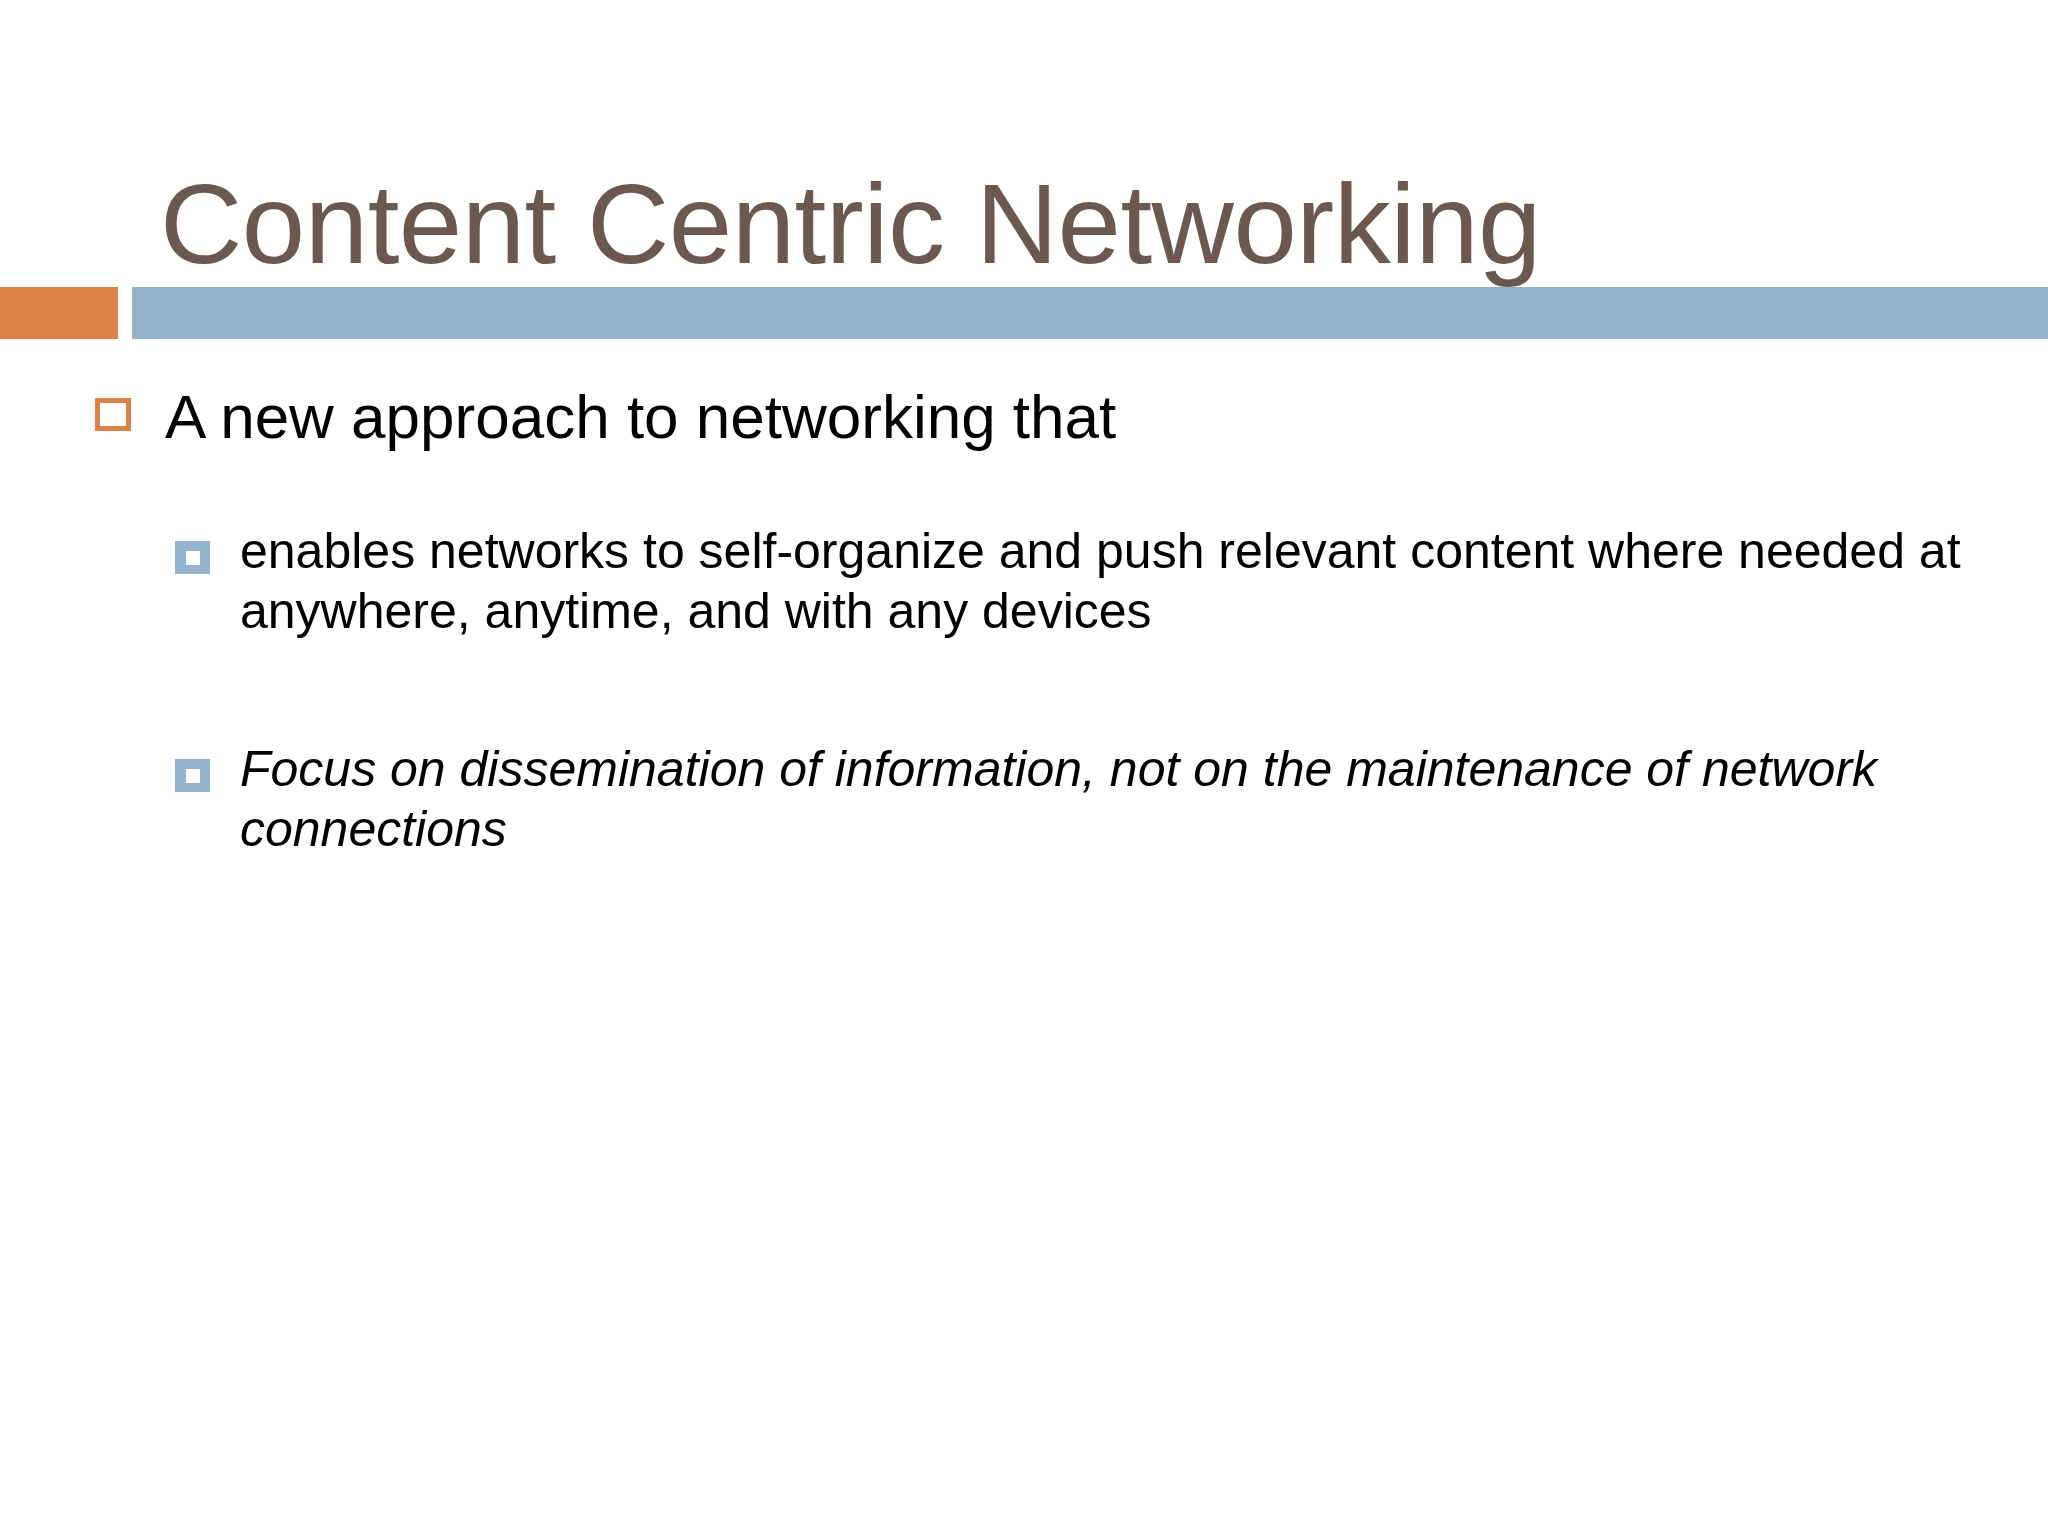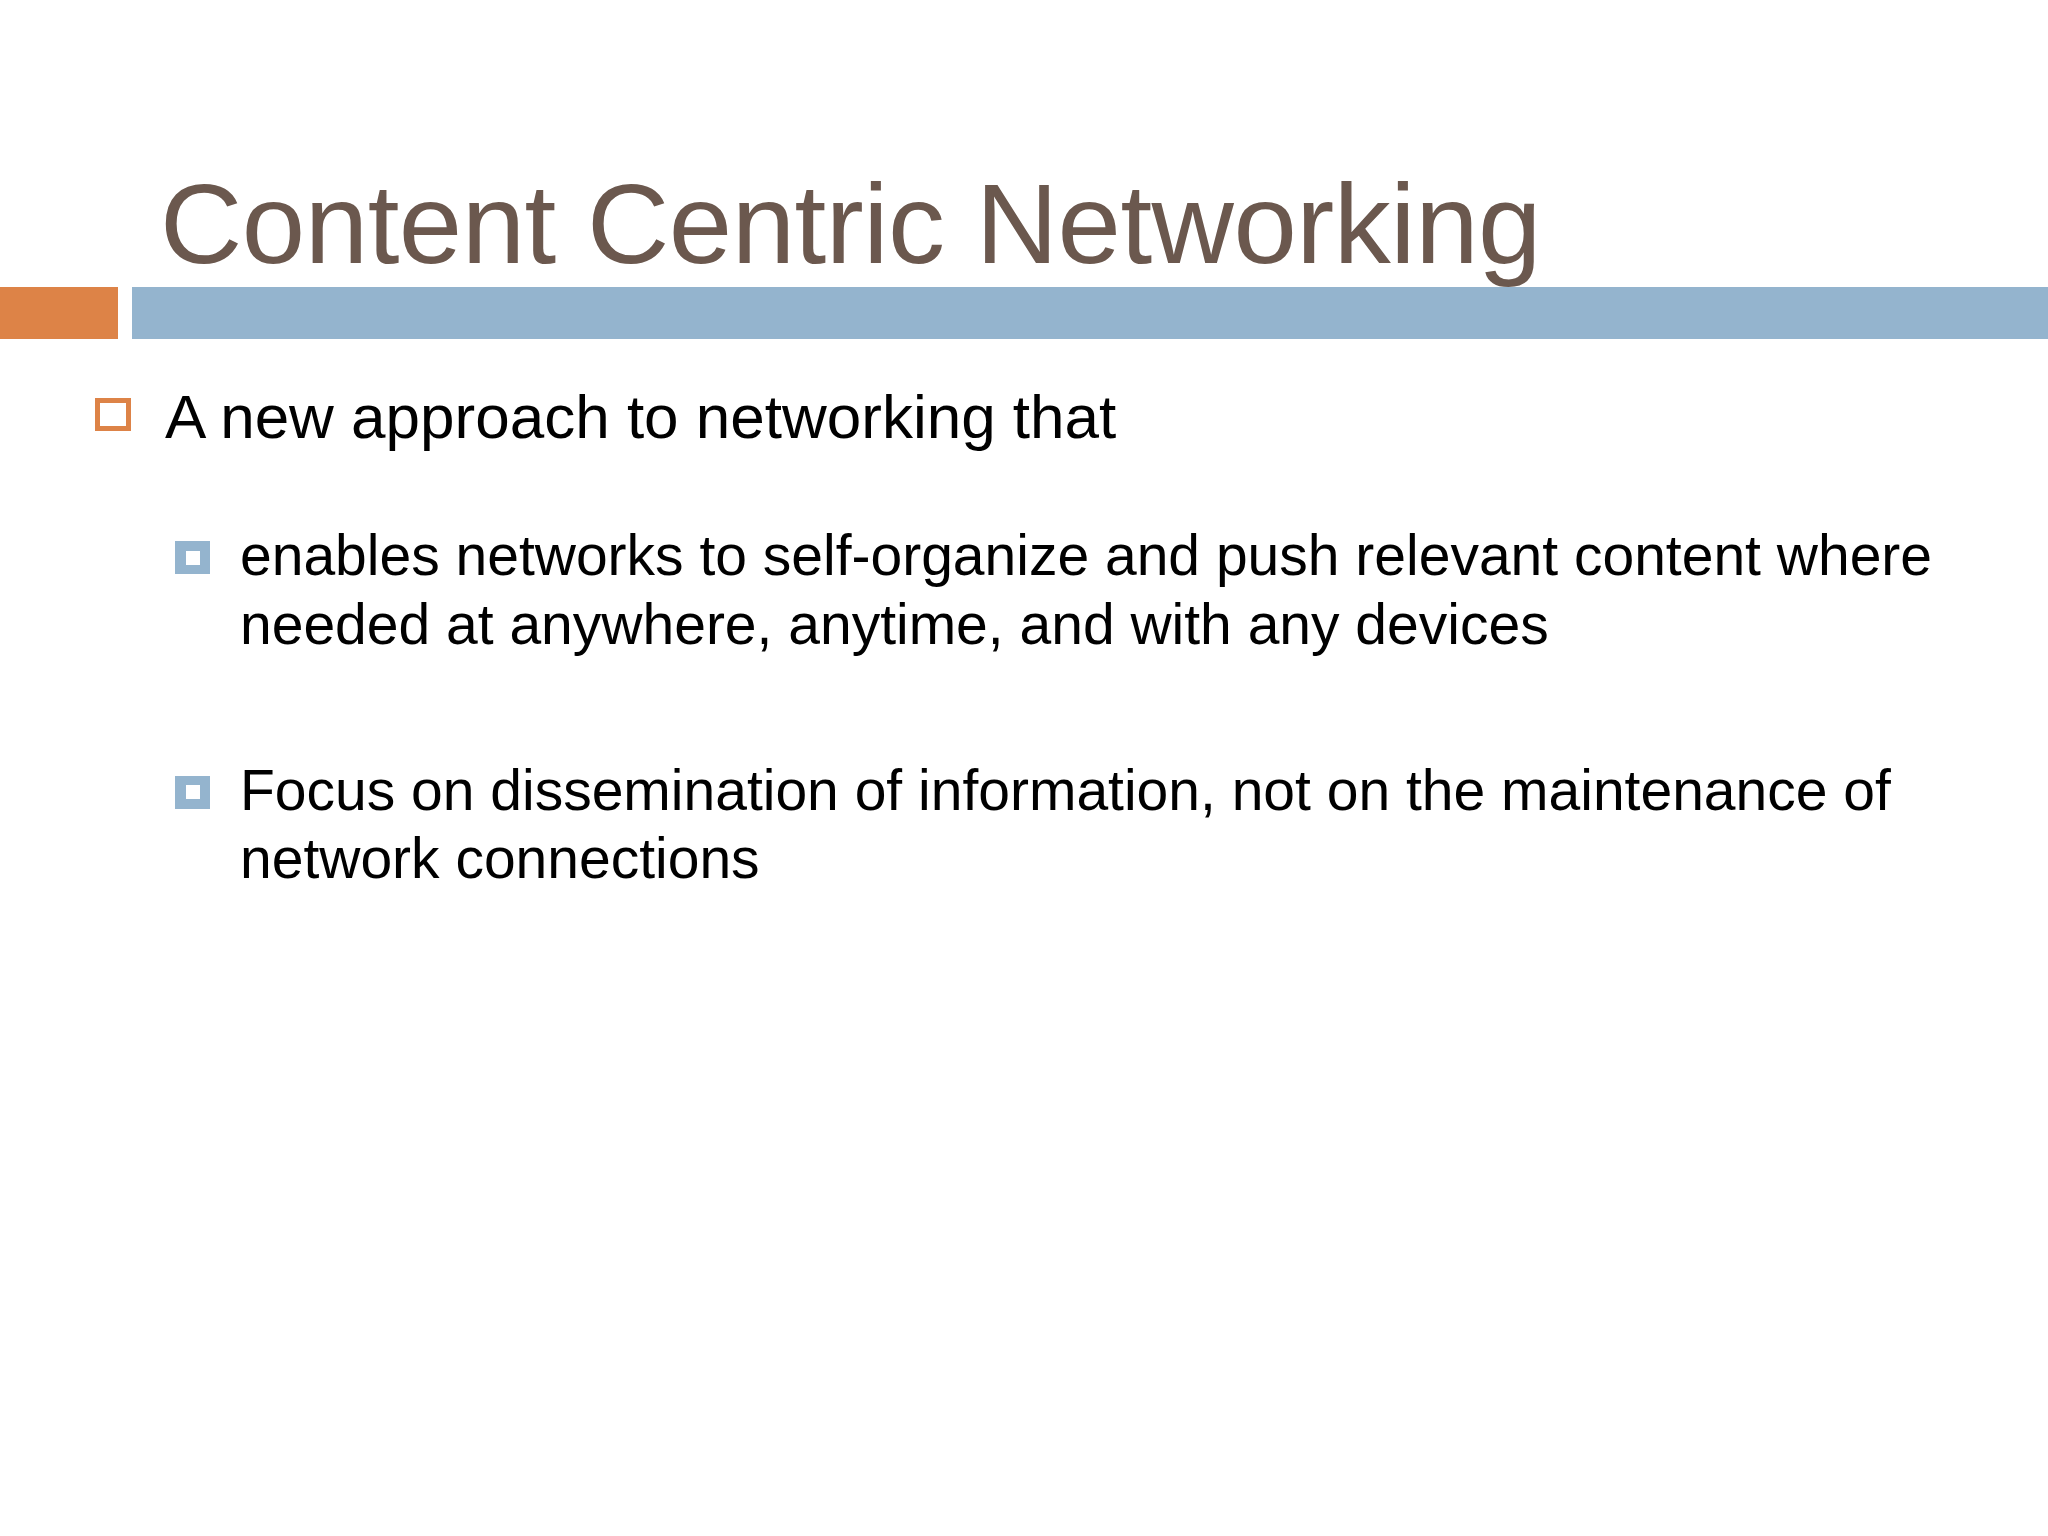--- a/index.html
+++ b/index.html
@@ -87,27 +87,27 @@
     width: 36px;
     height: 33px;
     border: 5px solid #dd8347;
     background: transparent;
   }
 
   .bullet-l2 {
     position: relative;
     padding-left: 240px;
     margin-bottom: 98px;
-    font-size: 57px;
+    font-size: 50px;
     line-height: 1.2;
     color: #000000;
     font-weight: 400;
     max-width: 1990px;
   }
-  .bullet-l2:last-child { margin-bottom: 0; }
+  .bullet-l2:last-child { margin-bottom: 0; font-style: italic; }
   .marker-l2 {
     position: absolute;
     left: 175px;
     top: 20px;
     width: 35px;
     height: 33px;
     background: #94b4ce;
     display: flex;
     align-items: center;
     justify-content: center;

